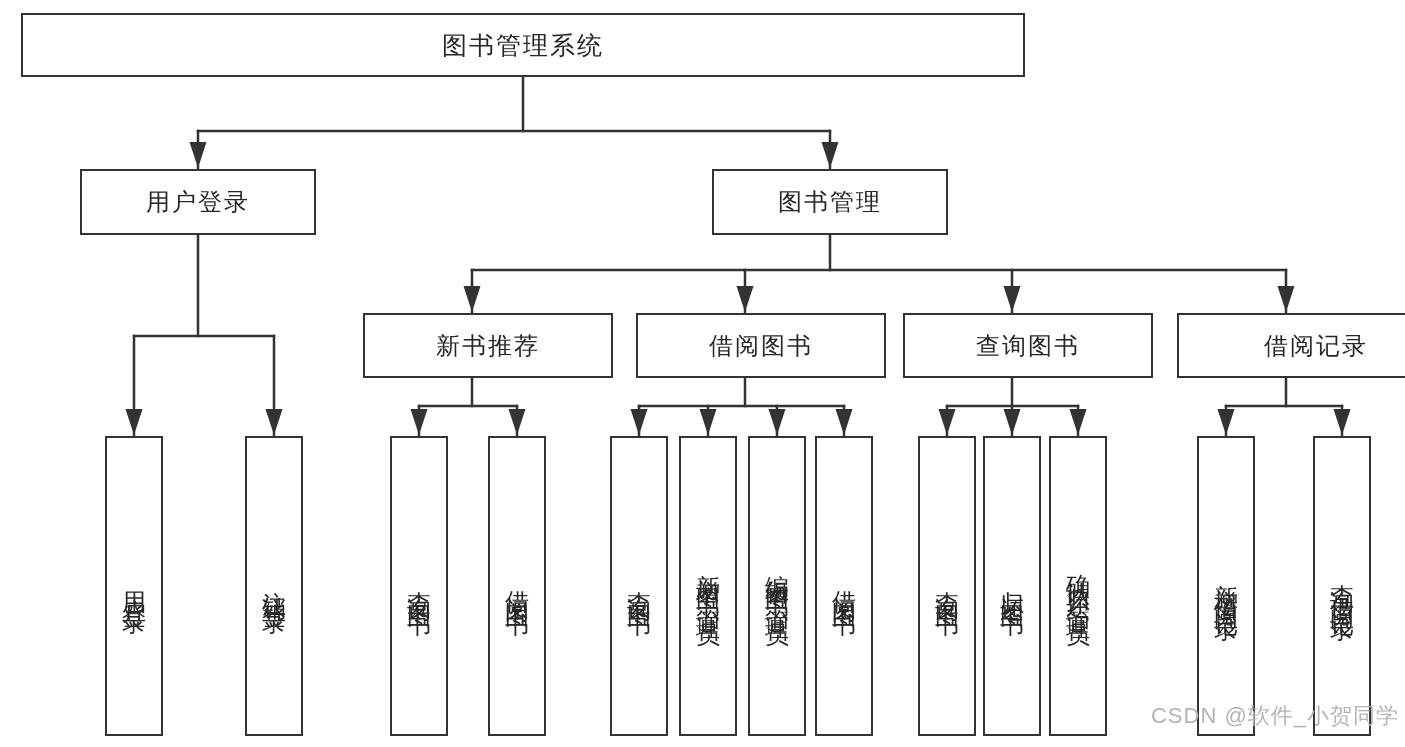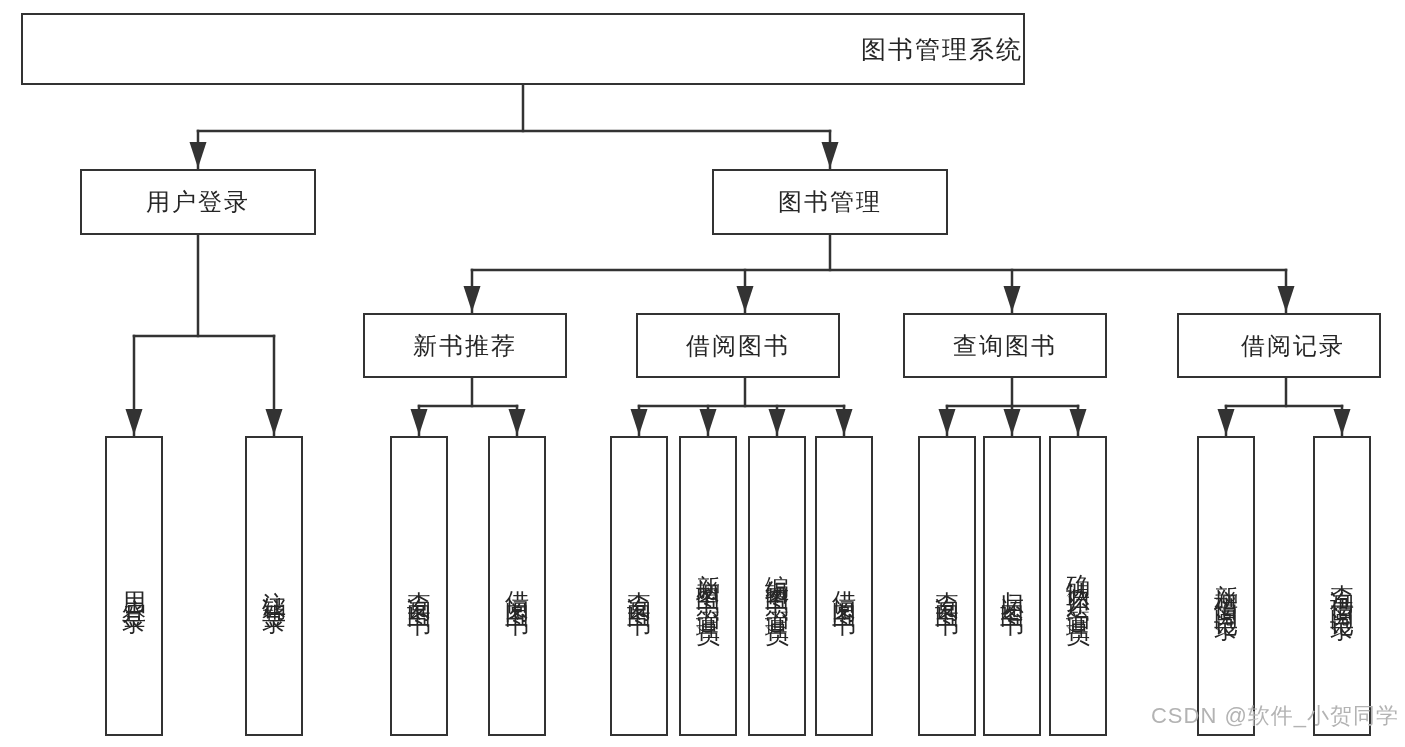--- a/index.html
+++ b/index.html
@@ -15,25 +15,25 @@
     position:absolute;
     box-sizing:border-box;
     background:#ffffff;
     border:2.5px solid var(--line,#333333);
     display:flex;align-items:center;justify-content:center;
     color:var(--text,#262626);
     z-index:2;
     text-align:center;
   }
   .h-label{font-size:24px;letter-spacing:2px;white-space:nowrap;}
-  .root{left:21px;top:13px;width:1004px;height:72px;border-width:2.5px;justify-content:flex-end;}
+  .root{left:21px;top:13px;width:1004px;height:64px;border-width:2.5px;}
   .root .h-label{font-size:25px;}
   .b-user{left:80px;top:169px;width:236px;height:66px;}
   .b-mgmt{left:712px;top:169px;width:236px;height:66px;}
-  .l3{top:313px;width:204px;height:65px;}
+  .l3{top:313px;width:250px;height:65px;}
   .l3-1{left:363px;} .l3-2{left:636px;} .l3-3{left:903px;} .l3-4{left:1177px;padding-left:28px;}
   .leaf{
     top:436px;width:58px;height:300px;
     writing-mode:vertical-rl;
     text-orientation:mixed;
     font-size:24px;
     letter-spacing:7px;
     line-height:1;
   }
   .lf-1{left:105px;}  .lf-2{left:245px;}

